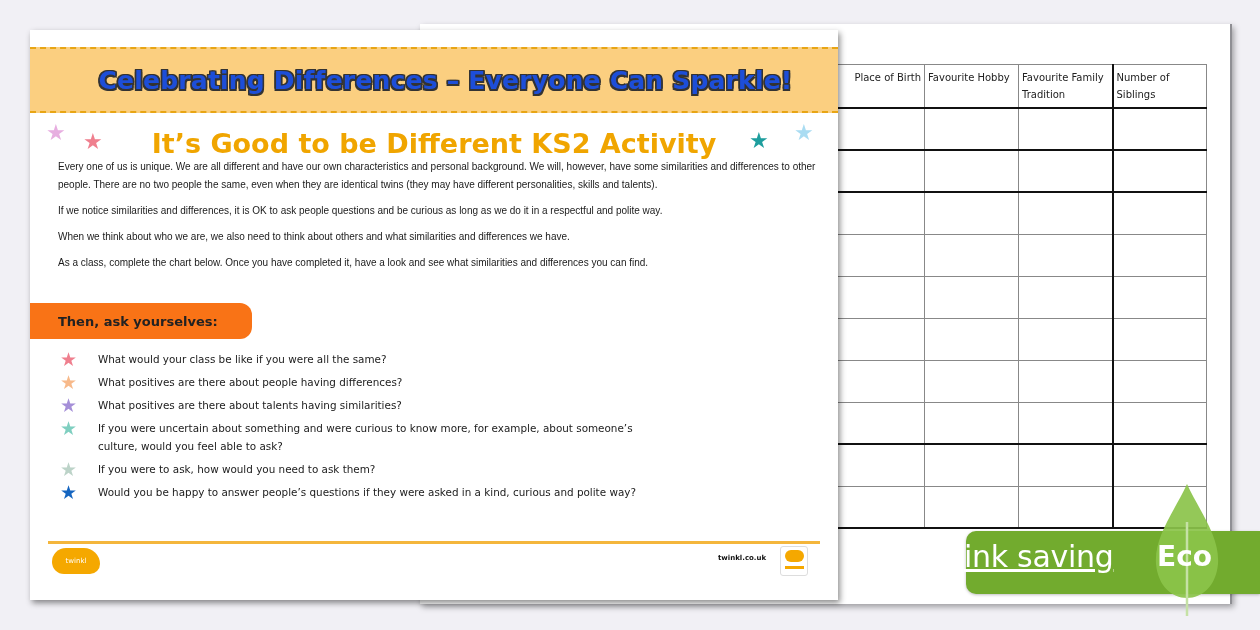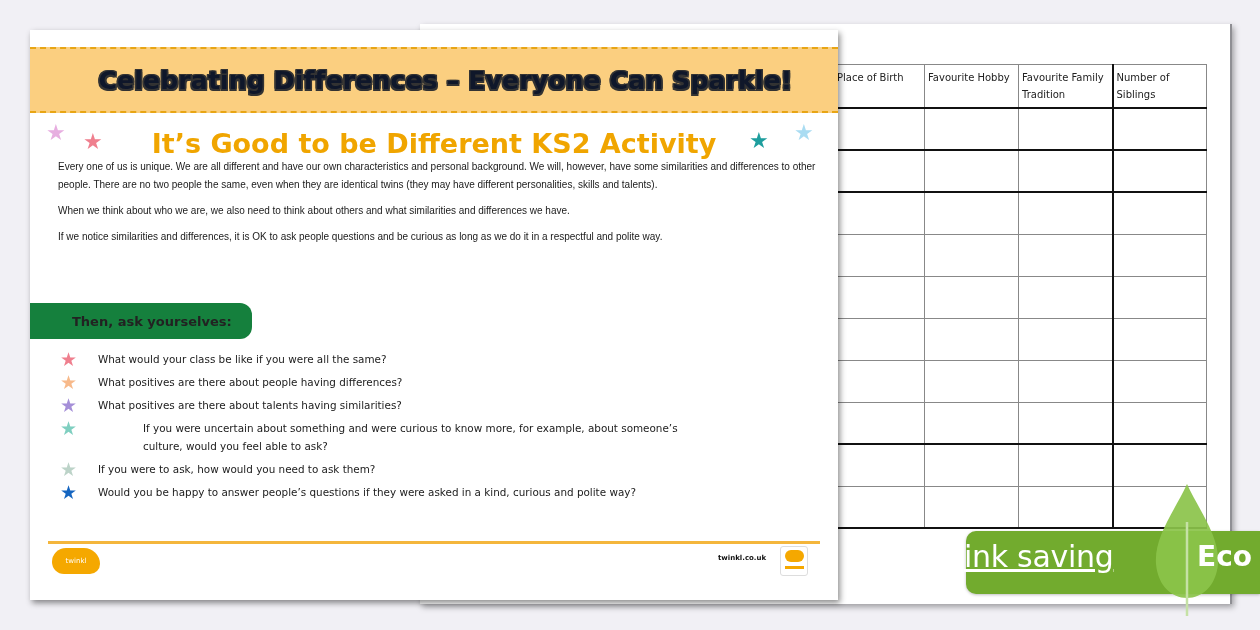--- a/index.html
+++ b/index.html
@@ -32,42 +32,42 @@
     background: #ffffff; box-shadow: 2px 3px 6px rgba(0,0,0,0.45);
   }
   .banner {
     position: absolute; left: 0; top: 17px; width: 808px; height: 66px;
     background: #fbcf80;
     border-top: 2px dashed #e8a514; border-bottom: 2px dashed #e8a514;
     display: flex; align-items: center; justify-content: center;
   }
   .banner-title {
     font-family: "DejaVu Sans", sans-serif; font-weight: bold; font-size: 25px;
-    color: #0f172a; letter-spacing: 0.2px;
+    color: #1d4ed8; letter-spacing: 0.2px;
     text-shadow: -1.5px -1.5px 0 #333, 1.5px -1.5px 0 #333, -1.5px 1.5px 0 #333, 1.5px 1.5px 0 #333,
                  0 1.5px 0 #333, 0 -1.5px 0 #333, 1.5px 0 0 #333, -1.5px 0 0 #333;
     margin-left: 23px;
   }
   .sub-title {
     position: absolute; left: 0; top: 90px; width: 808px; text-align: center;
     font-family: "DejaVu Sans", sans-serif; font-weight: bold; font-size: 27px; color: #f0a500; margin-top: 8px;
   }
   .star { position: absolute; font-size: 22px; line-height: 1; }
 
   .body-text {
     position: absolute; left: 28px; top: 128px; width: 760px;
     font-family: Liberation Sans, sans-serif; font-size: 10px; color: #1a1a1a; line-height: 18px;
   }
   .body-text p { margin-bottom: 8px; }
 
   .pill {
     position: absolute; left: 0; top: 273px; width: 222px; height: 36px;
-    background: #15803d; border-radius: 0 12px 12px 0;
+    background: #f97316; border-radius: 0 12px 12px 0;
     font-family: "DejaVu Sans", sans-serif; font-weight: bold; font-size: 13px; color: #222;
-    display: flex; align-items: center; padding-left: 42px;
+    display: flex; align-items: center; padding-left: 28px;
   }
 
   .questions { position: absolute; left: 30px; top: 320px; width: 620px; list-style: none; }
   .questions li {
     display: flex; align-items: flex-start;
     font-family: "DejaVu Sans", sans-serif; font-size: 10.4px; color: #1a1a1a; line-height: 18px;
     margin-bottom: 5px;
   }
   .questions li .qstar { width: 38px; font-size: 19px; line-height: 18px; flex-shrink: 0; }
 
@@ -97,31 +97,31 @@
   }
   .eco-label {
     position: absolute; left: 964px; top: 539px;
     font-family: "DejaVu Sans", sans-serif; font-size: 30px; color: #ffffff; letter-spacing: -0.3px; text-decoration: underline;
   }
   .leaf {
     position: absolute; left: 1152px; top: 482px; width: 70px; height: 136px;
   }
   .eco-word {
     position: absolute; left: 1157px; top: 540px;
-    font-family: "DejaVu Sans", sans-serif; font-weight: bold; font-size: 28px; color: #ffffff; padding-left: 40px;
+    font-family: "DejaVu Sans", sans-serif; font-weight: bold; font-size: 28px; color: #ffffff;
   }
 </style>
 </head>
 <body>
 
 <div class="back-sheet"></div>
 <table class="grid-table">
   <thead>
     <tr>
-      <th style="padding-left:6px;">Place of Birth</th>
+      <th style="padding-left:6px;text-align:right;">Place of Birth</th>
       <th>Favourite Hobby</th>
       <th class="col-thick">Favourite Family Tradition</th>
       <th>Number of Siblings</th>
     </tr>
   </thead>
   <tbody>
     <tr class="thick">
         <td></td>
         <td></td>
         <td class="col-thick"></td>
@@ -191,42 +191,43 @@
 
   <span class="star" style="left:16px; top:92px; color:#e7aee0;">★</span>
   <span class="star" style="left:53px; top:101px; color:#ef7f8e;">★</span>
   <span class="star" style="left:719px; top:100px; color:#1e9e9e;">★</span>
   <span class="star" style="left:764px; top:92px; color:#a9dcf2;">★</span>
 
   <div class="sub-title">It’s Good to be Different KS2 Activity</div>
 
   <div class="body-text">
     <p>Every one of us is unique. We are all different and have our own characteristics and personal background. We will, however, have some similarities and differences to other people. There are no two people the same, even when they are identical twins (they may have different personalities, skills and talents).</p>
+    <p>If we notice similarities and differences, it is OK to ask people questions and be curious as long as we do it in a respectful and polite way.</p>
     <p>When we think about who we are, we also need to think about others and what similarities and differences we have.</p>
-    <p>If we notice similarities and differences, it is OK to ask people questions and be curious as long as we do it in a respectful and polite way.</p>
+    <p>As a class, complete the chart below. Once you have completed it, have a look and see what similarities and differences you can find.</p>
   </div>
 
   <div class="pill">Then, ask yourselves:</div>
 
   <ul class="questions">
     <li>
       <span class="qstar" style="color:#ef7f8e;">★</span>
       <span>What would your class be like if you were all the same?</span>
     </li>
     <li>
       <span class="qstar" style="color:#f7b98a;">★</span>
       <span>What positives are there about people having differences?</span>
     </li>
     <li>
       <span class="qstar" style="color:#a58fd8;">★</span>
       <span>What positives are there about talents having similarities?</span>
     </li>
     <li>
       <span class="qstar" style="color:#7fcfc0;">★</span>
-      <span style="width:560px;margin-left:45px;">If you were uncertain about something and were curious to know more, for example, about someone’s culture, would you feel able to ask?</span>
+      <span style="width:560px;">If you were uncertain about something and were curious to know more, for example, about someone’s culture, would you feel able to ask?</span>
     </li>
     <li>
       <span class="qstar" style="color:#bcd3c8;">★</span>
       <span>If you were to ask, how would you need to ask them?</span>
     </li>
     <li>
       <span class="qstar" style="color:#1565c0;">★</span>
       <span>Would you be happy to answer people’s questions if they were asked in a kind, curious and polite way?</span>
     </li>
   </ul>

